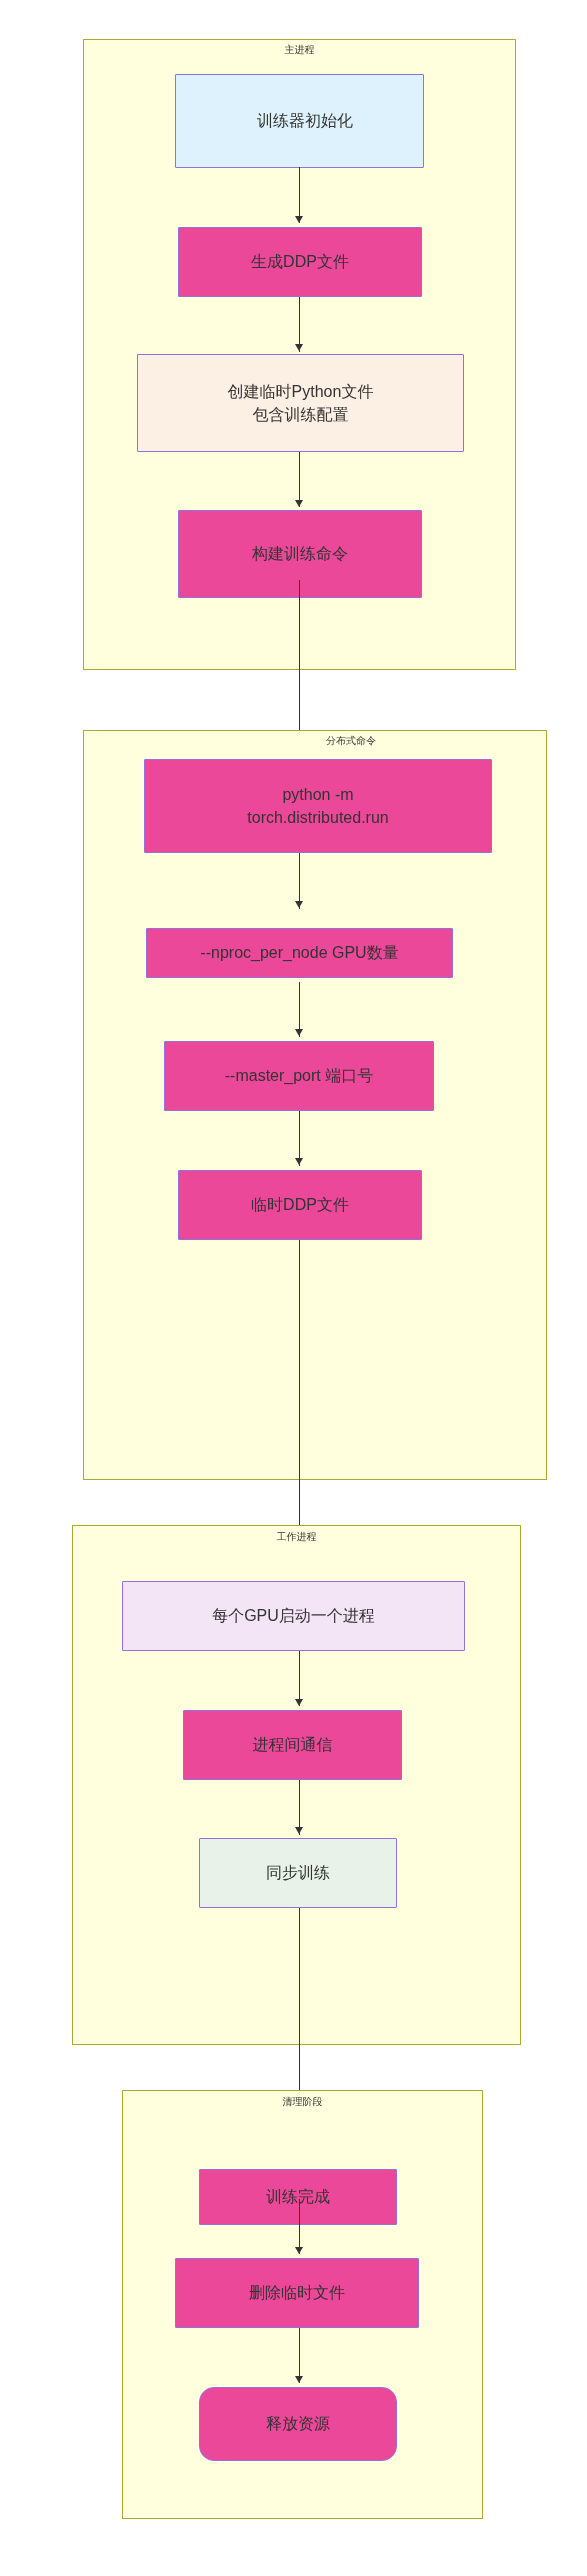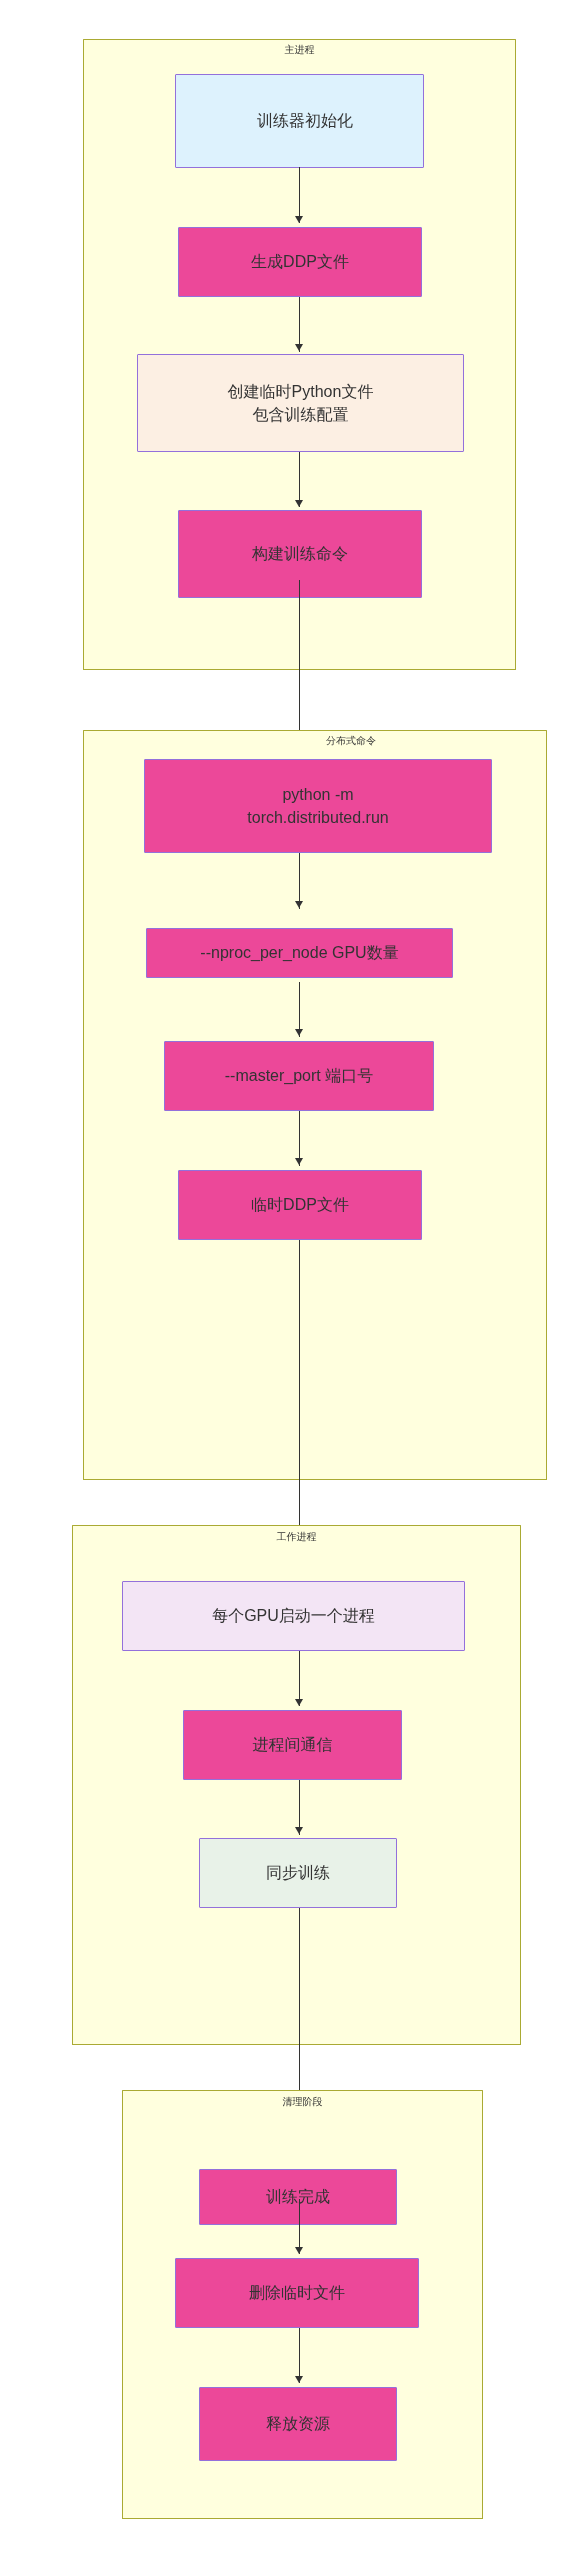--- a/index.html
+++ b/index.html
@@ -156,16 +156,16 @@
   <div class="node fill-lavender" style="left:199px; top:2129px; width:198px; height:56px;margin-top:40px;">训练完成</div>
 
   <div class="edge-line" style="left:299px; top:2199px; height:55px;"></div>
   <div class="edge-head" style="left:295px; top:2247px;"></div>
 
   <div class="node fill-lavender" style="left:175px; top:2258px; width:244px; height:70px;text-align:center;">删除临时文件</div>
 
   <div class="edge-line" style="left:299px; top:2328px; height:55px;"></div>
   <div class="edge-head" style="left:295px; top:2376px;"></div>
 
-  <div class="node fill-lavender" style="left:199px; top:2387px; width:198px; height:74px;">释放资源</div>
+  <div class="node fill-lavender" style="left:199px; top:2387px; width:198px; height:74px;border-radius:15px;">释放资源</div>
 
 </div>
 
 
 </body></html>

